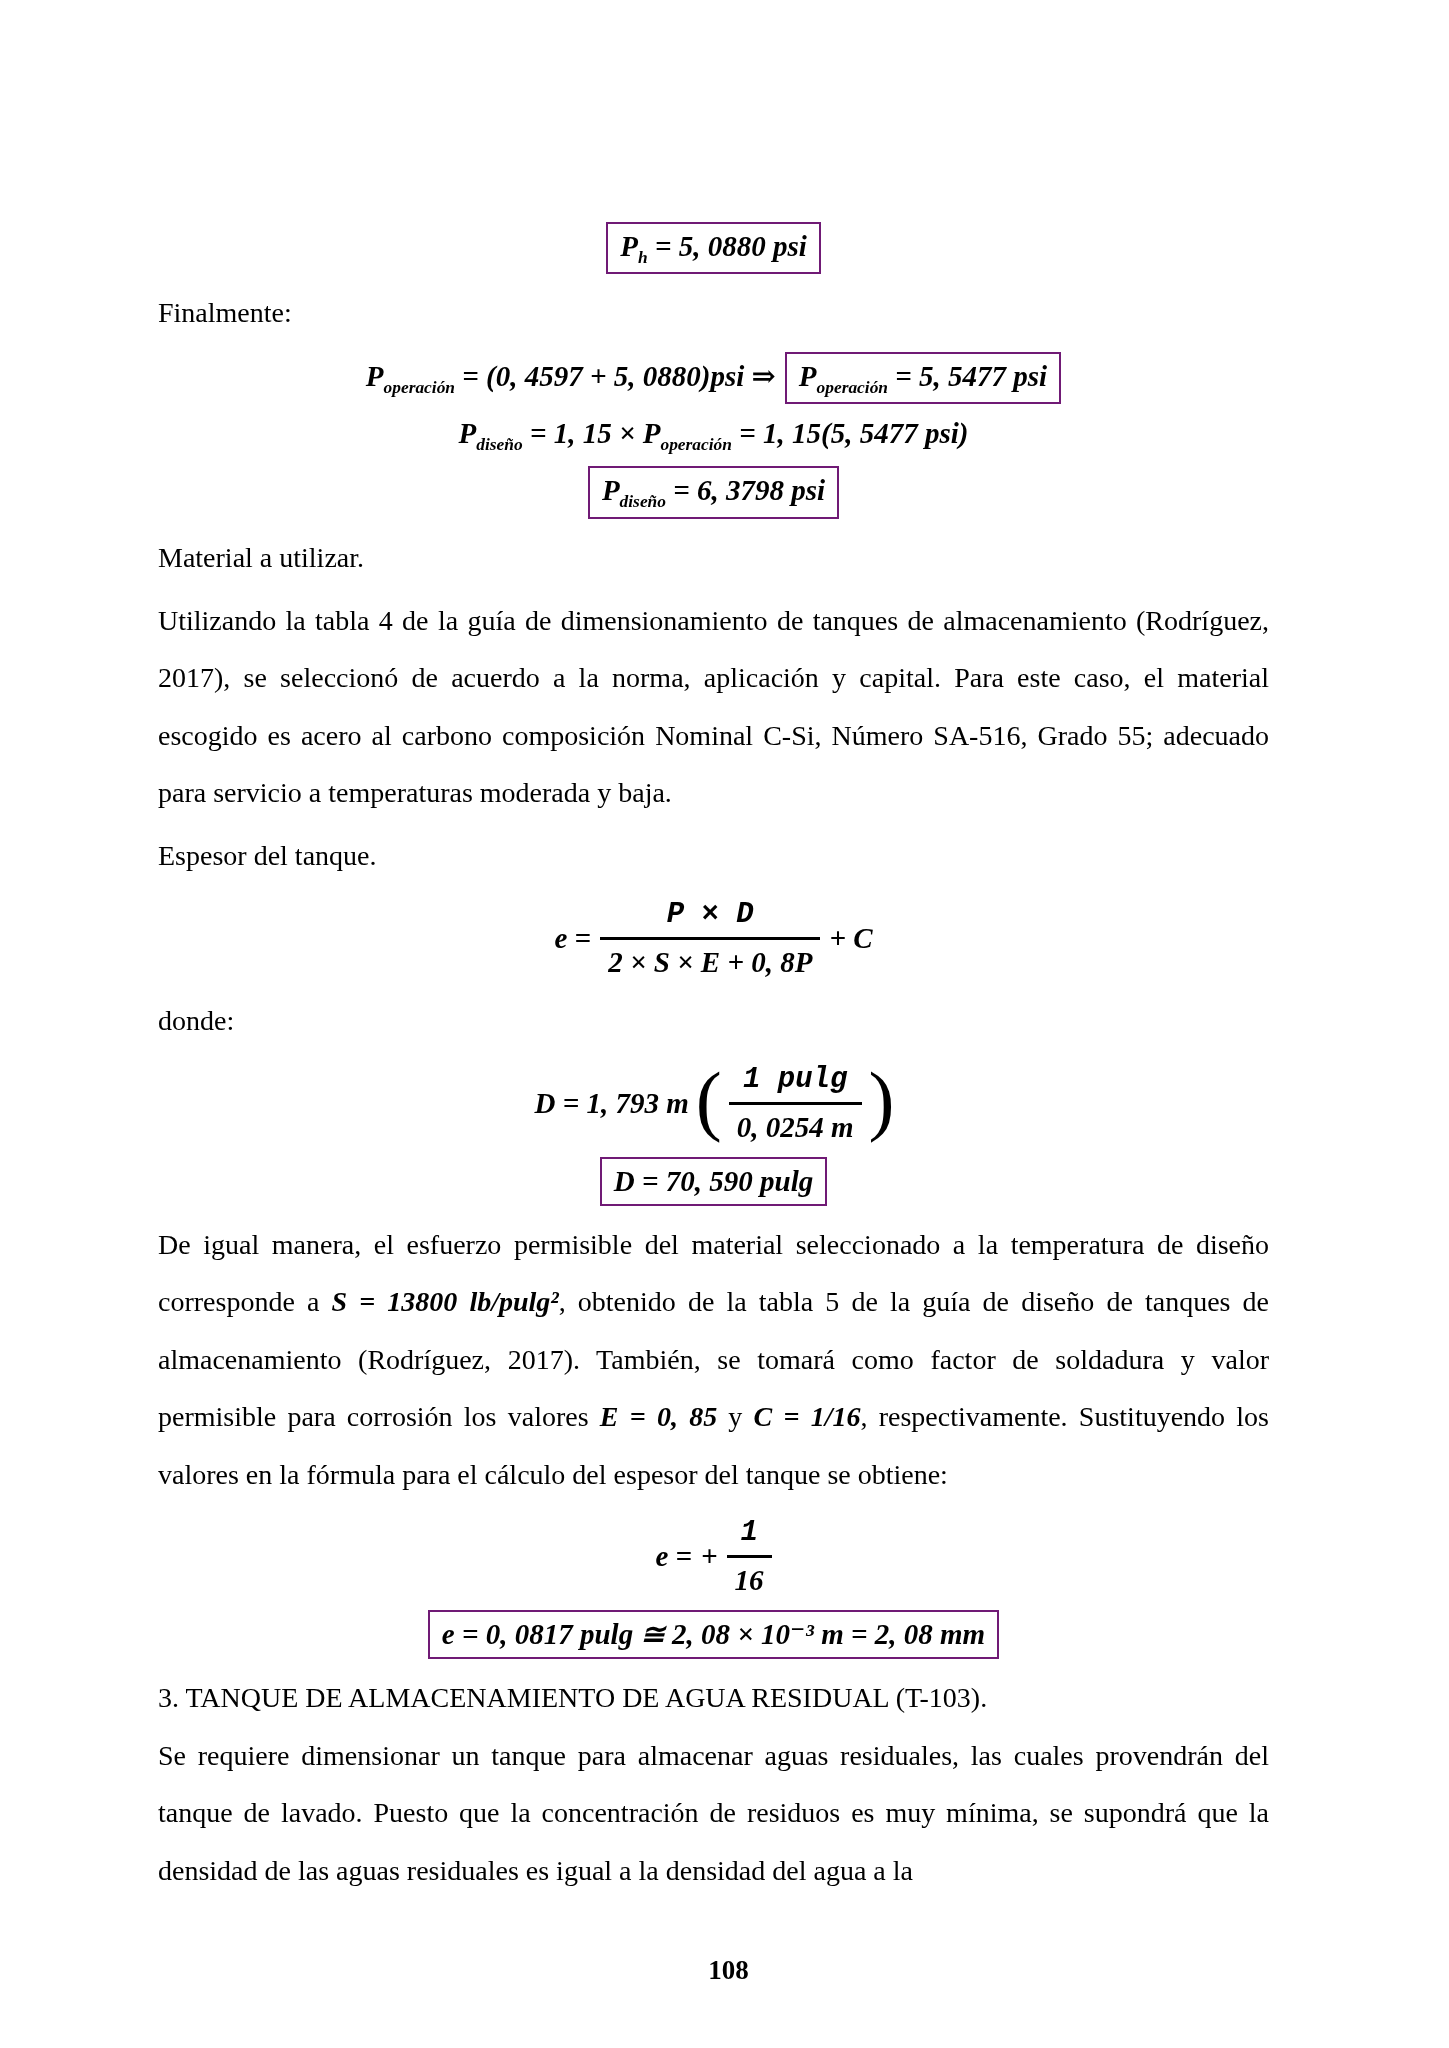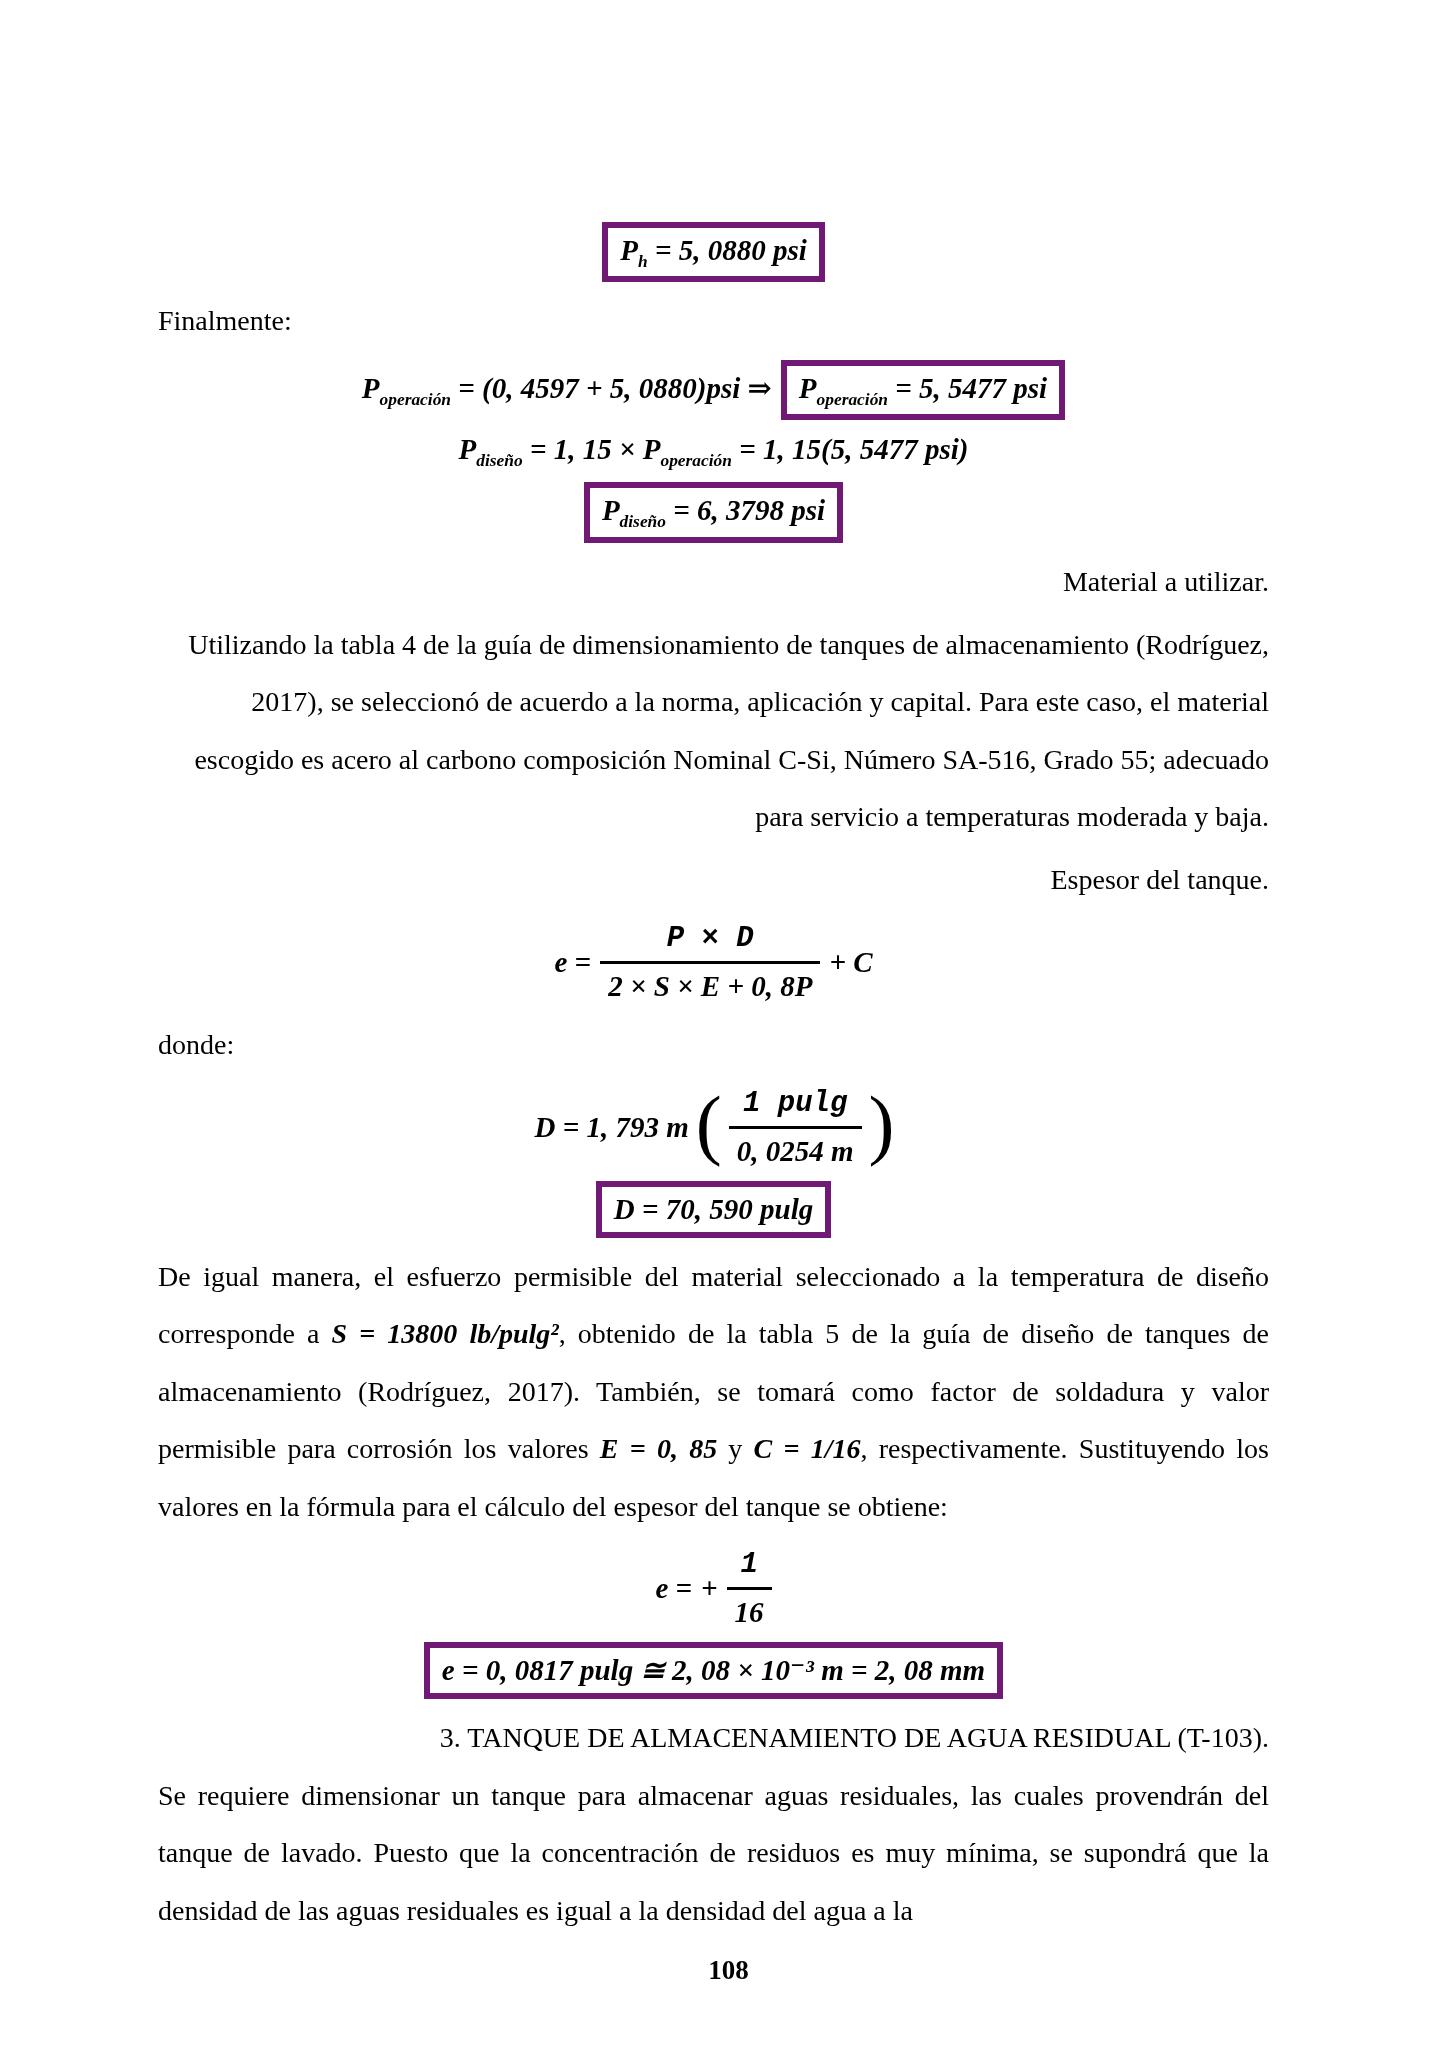--- a/index.html
+++ b/index.html
@@ -17,21 +17,21 @@
     padding: 212px 180px 0 158px;
     overflow: hidden;
     background: #ffffff;
   }
   p { margin: 0; }
   .bodytext {
     font-size: 28px;
     line-height: 2.05;
   }
   .justify { text-align: justify; }
-  .sp-top { margin-top: 6px; text-align: right; }
+  .sp-top { margin-top: 6px; }
 
   .math {
     font-weight: bold;
     font-style: italic;
     font-size: 29px;
     line-height: 1.35;
   }
   .math sub {
     font-size: 0.6em;
     font-style: italic;
@@ -43,21 +43,21 @@
 
   .eq-line {
     display: flex;
     justify-content: center;
     align-items: center;
     column-gap: 9px;
     margin: 10px 0;
   }
   .eq-box {
     display: inline-block;
-    border: 6px solid #701a75;
+    border: 2px solid #701a75;
     padding: 3px 12px;
     white-space: nowrap;
   }
   .frac {
     display: inline-flex;
     flex-direction: column;
     align-items: center;
   }
   .frac .num { padding: 0 8px 3px; white-space: nowrap; font-family: Liberation Mono, monospace; }
   .frac .den { border-top: 3px solid #000000; padding: 3px 8px 0; white-space: nowrap; }

